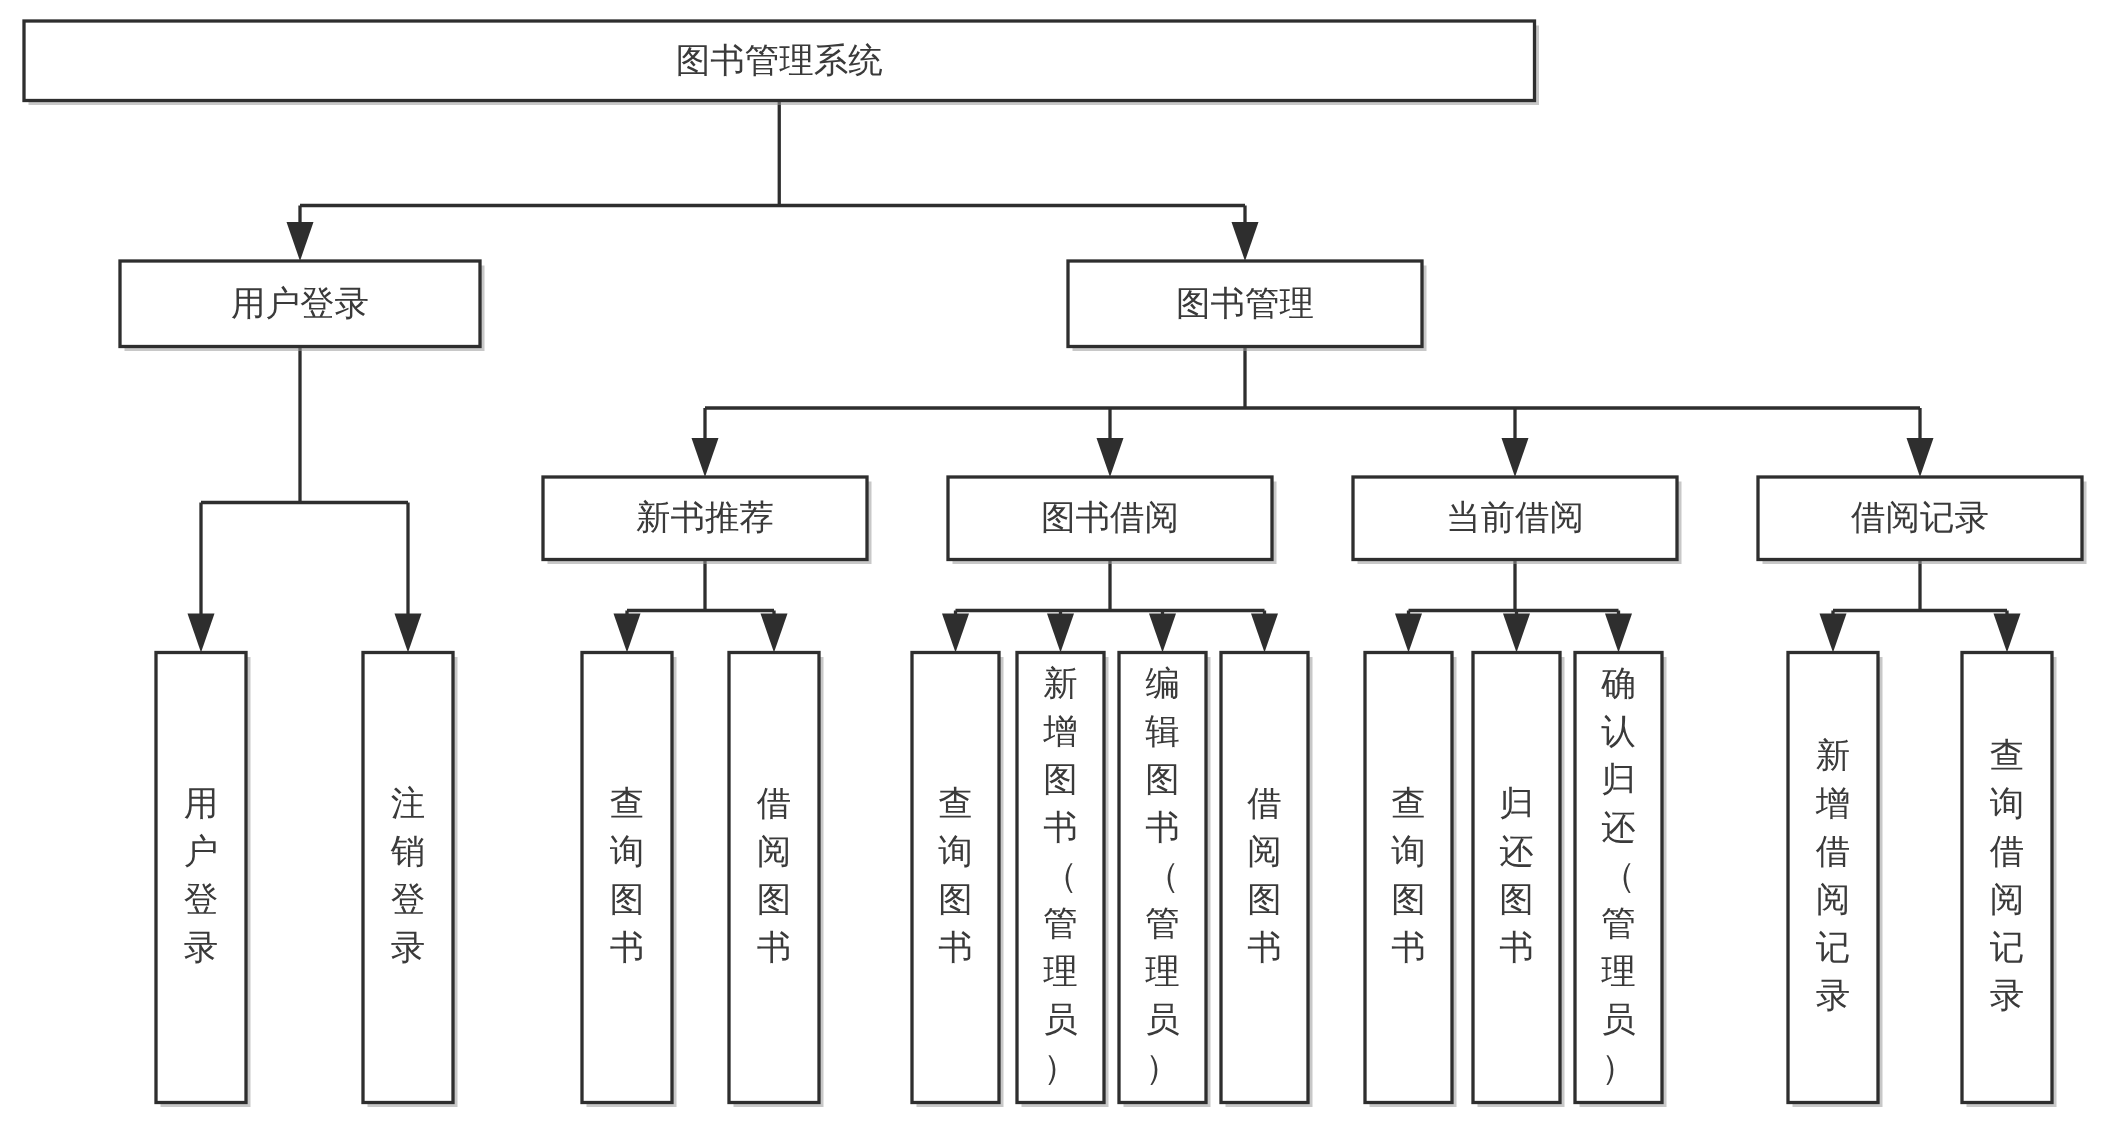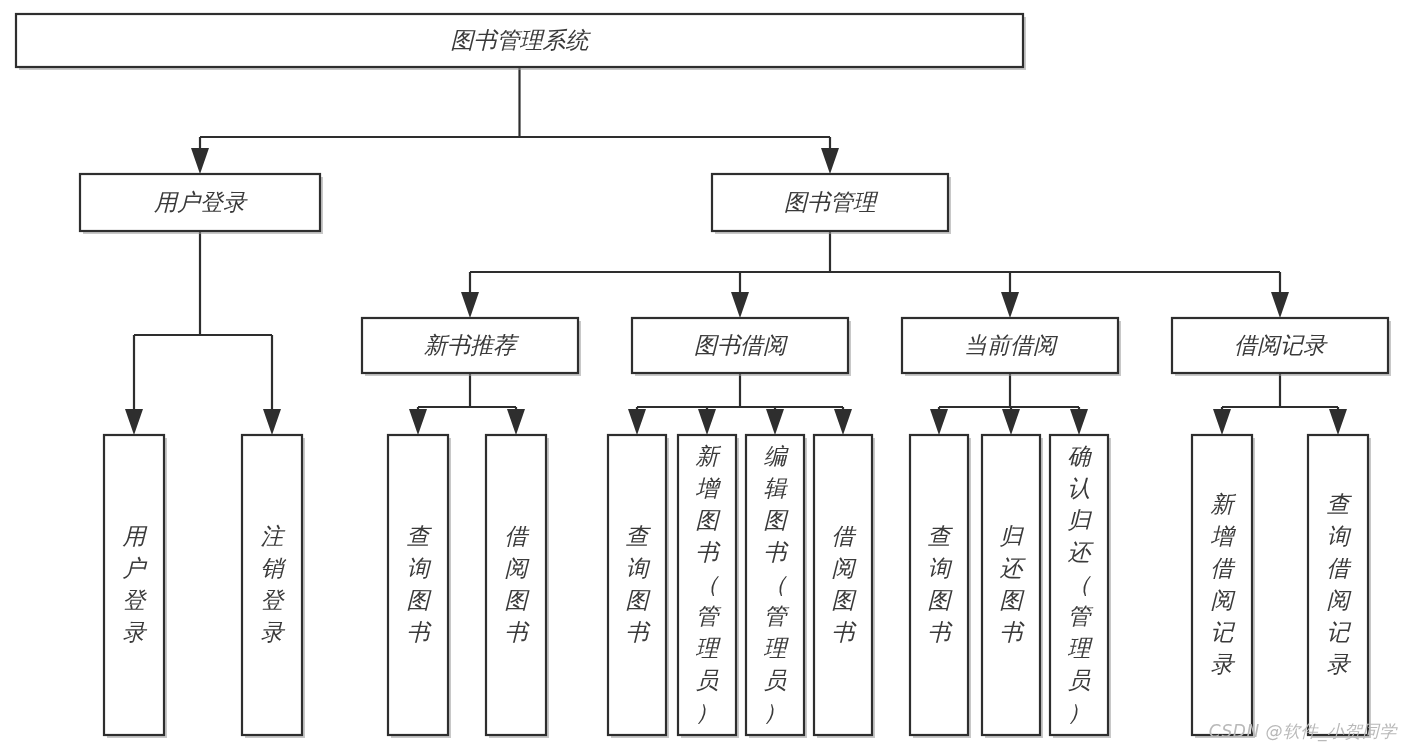--- a/index.html
+++ b/index.html
@@ -14,21 +14,20 @@
     position: relative;
     overflow: hidden;
     font-family: "DejaVu Sans", "Liberation Sans", sans-serif;
   }
   #diagram-root {
     position: absolute;
     left: 0;
     top: 0;
     width: 1405px;
     height: 747px;
-    font-style: italic;
   }
   svg.diagram {
     display: block;
     width: 1405px;
     height: 747px;
   }
   .node-box {
     fill: #ffffff;
     stroke: #2e2e2e;
     stroke-width: 2.2;
@@ -226,14 +225,13 @@
           <rect class="node-box" x="1192" y="435" width="60" height="300"></rect>
           <text class="node-label vertical" x="1222" y="0"><tspan x="1222" y="505">新</tspan><tspan x="1222" y="537">增</tspan><tspan x="1222" y="569">借</tspan><tspan x="1222" y="601">阅</tspan><tspan x="1222" y="633">记</tspan><tspan x="1222" y="665">录</tspan></text>
         </g>
         <g>
           <rect class="node-shadow" x="1311" y="438" width="60" height="300"></rect>
           <rect class="node-box" x="1308" y="435" width="60" height="300"></rect>
           <text class="node-label vertical" x="1338" y="0"><tspan x="1338" y="505">查</tspan><tspan x="1338" y="537">询</tspan><tspan x="1338" y="569">借</tspan><tspan x="1338" y="601">阅</tspan><tspan x="1338" y="633">记</tspan><tspan x="1338" y="665">录</tspan></text>
         </g>
       </g>
   </svg>
-  <div class="watermark">CSDN @软件_小贺同学</div>
 </div>
 
 </body></html>

